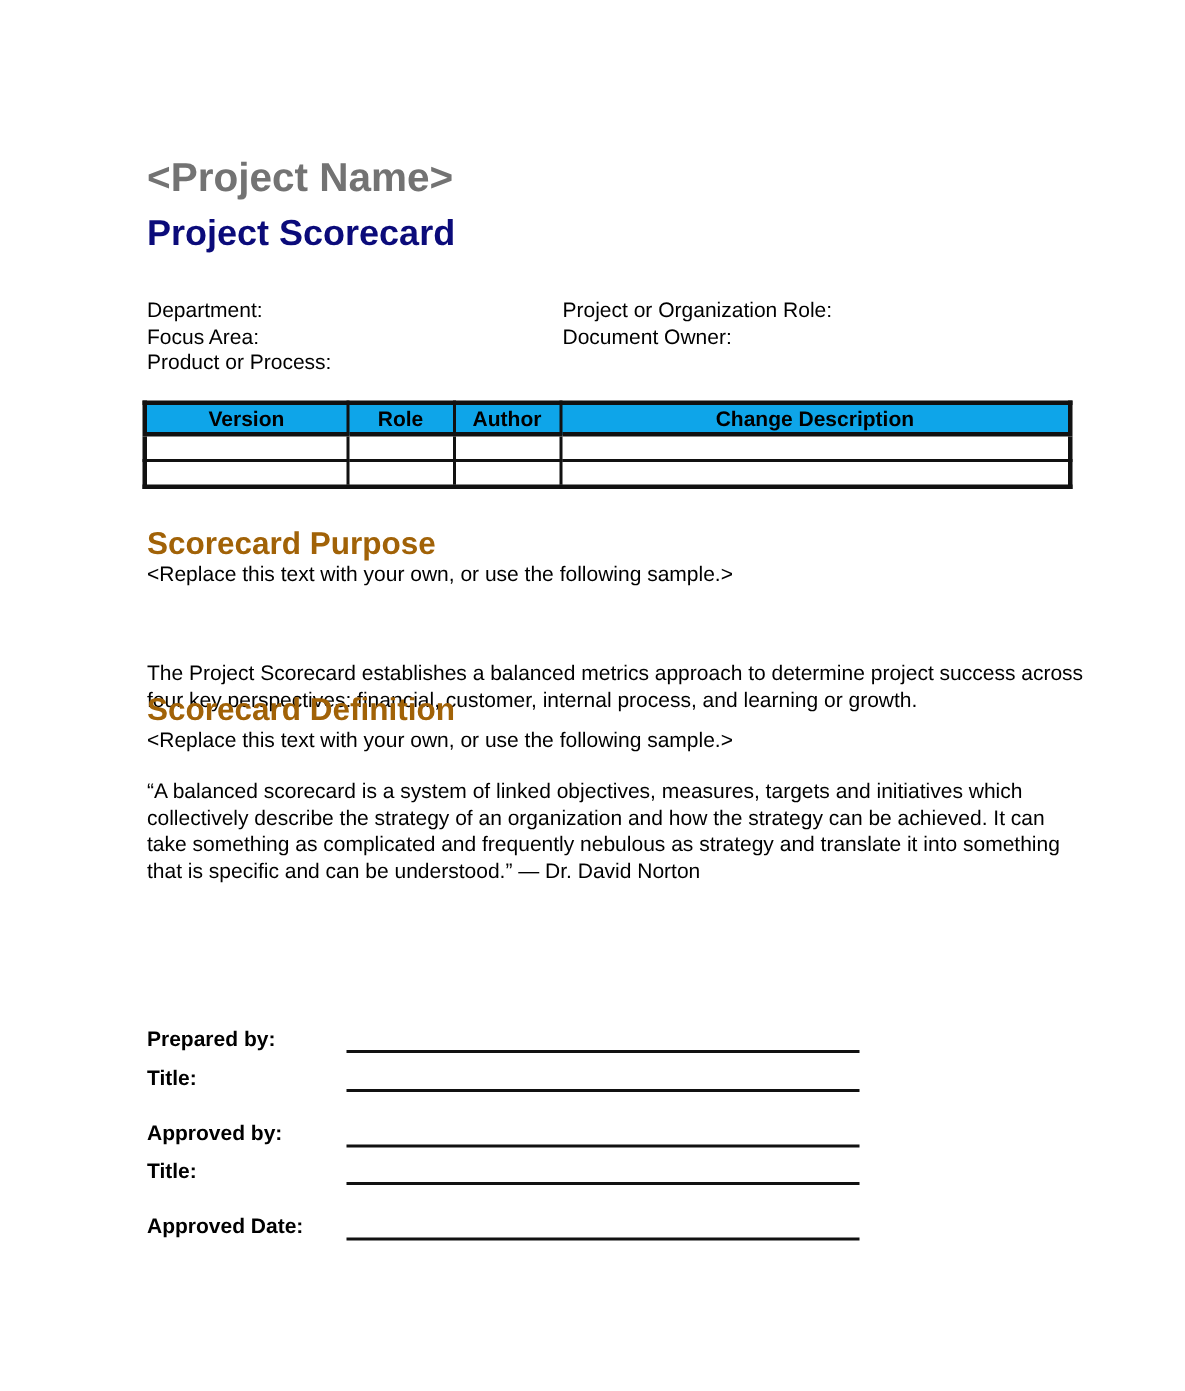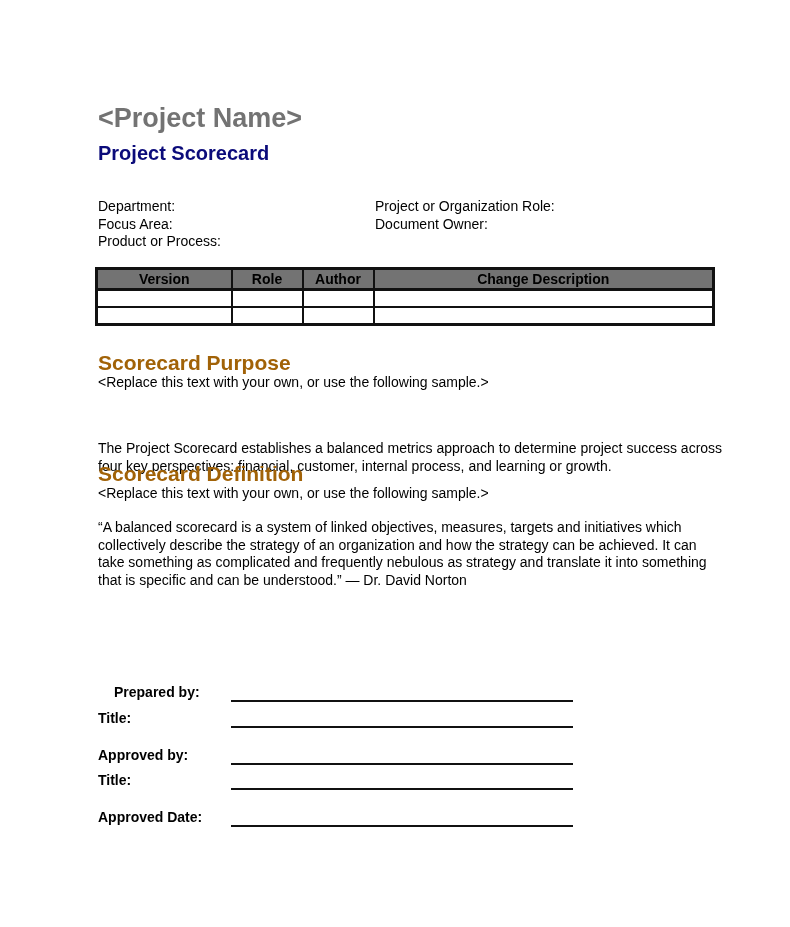--- a/index.html
+++ b/index.html
@@ -1,26 +1,26 @@
 <!DOCTYPE html>
 <html><head>
 <meta charset="utf-8">
 <style>
   html, body { margin: 0; padding: 0; background: #ffffff; }
   body { width: 790px; height: 927px; position: relative; overflow: hidden;
          font-family: "Liberation Sans", sans-serif; color: #000; }
   .abs { position: absolute; }
   .title { left: 98px; top: 103px; font-size: 27px; font-weight: bold; color: #737373; white-space: nowrap; }
-  .subtitle { left: 98px; top: 142px; font-size: 20px; font-weight: bold; color: #0b0b7a; white-space: nowrap; }
+  .subtitle { left: 98px; top: 142px; font-size: 24px; font-weight: bold; color: #0b0b7a; white-space: nowrap; }
   .meta { font-size: 14px; line-height: 17.5px; white-space: nowrap; }
   .meta-left { left: 98px; top: 198px; }
   .meta-right { left: 375px; top: 198px; }
   table.rev { position: absolute; left: 95px; top: 267px; width: 620px; border-collapse: collapse;
               border: 3px solid #111; font-size: 14px; }
-  table.rev th { background: #737373; font-weight: bold; height: 18px; padding: 0;
+  table.rev th { background: #0ea5e9; font-weight: bold; height: 18px; padding: 0;
                  border-left: 2px solid #111; border-right: 2px solid #111; border-bottom: 3px solid #111; }
   table.rev td { height: 15px; padding: 0; border: 2px solid #111; }
   table.rev tr:last-child td { border-bottom: none; }
   .h2 { font-size: 21px; font-weight: bold; color: #a16207; left: 98px; white-space: nowrap; }
   .para { left: 98px; font-size: 14px; line-height: 17.5px; width: 640px; }
   .sig-label { left: 98px; font-size: 14px; font-weight: bold; white-space: nowrap; }
   .sig-line { left: 231px; width: 342px; height: 0; border-top: 2px solid #111; }
 </style>
 </head>
 <body>
@@ -70,21 +70,21 @@
 </table>
 
 <div class="abs h2" style="top:351px;">Scorecard Purpose</div>
 <div class="abs para" style="top:374px;">&lt;Replace this text with your own, or use the following sample.&gt;</div>
 <div class="abs para" style="top:408px;margin-top:32px;">The Project Scorecard establishes a balanced metrics approach to determine project success across four key perspectives: financial, customer, internal process, and learning or growth.</div>
 
 <div class="abs h2" style="top:462px;">Scorecard Definition</div>
 <div class="abs para" style="top:485px;">&lt;Replace this text with your own, or use the following sample.&gt;</div>
 <div class="abs para" style="top:519px; width:625px;">“A balanced scorecard is a system of linked objectives, measures, targets and initiatives which collectively describe the strategy of an organization and how the strategy can be achieved. It can take something as complicated and frequently nebulous as strategy and translate it into something that is specific and can be understood.” — Dr. David Norton</div>
 
-<div class="abs sig-label" style="top:684px;margin-left:16px;">Prepared by:</div>
+<div class="abs sig-label" style="top:684px;">Prepared by:</div>
 <div class="abs sig-line" style="top:700px;"></div>
 
 <div class="abs sig-label" style="top:710px;">Title:</div>
 <div class="abs sig-line" style="top:726px;"></div>
 
 <div class="abs sig-label" style="top:747px;">Approved by:</div>
 <div class="abs sig-line" style="top:763px;"></div>
 
 <div class="abs sig-label" style="top:772px;">Title:</div>
 <div class="abs sig-line" style="top:788px;"></div>

